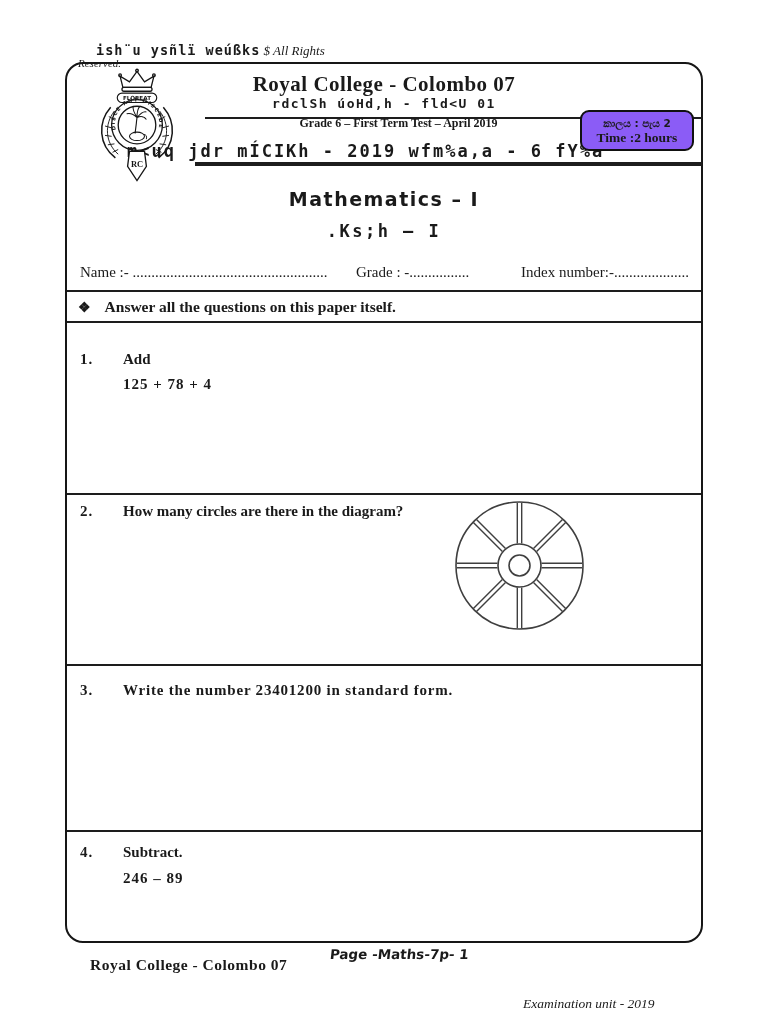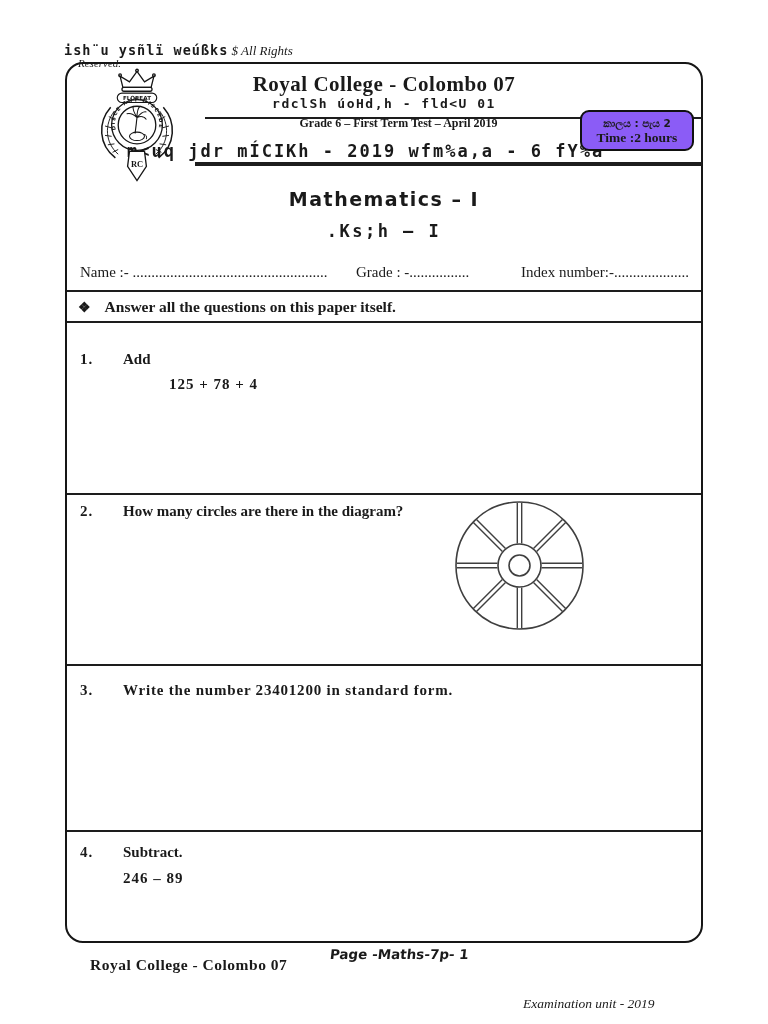--- a/index.html
+++ b/index.html
@@ -4,21 +4,21 @@
 <style>
   * { margin:0; padding:0; box-sizing:border-box; }
   html,body { width:768px; height:1024px; background:#ffffff; position:relative;
               font-family:"Liberation Serif", serif; color:#1a1a1a; overflow:hidden; }
   .abs { position:absolute; }
   .mono { font-family:"DejaVu Sans Mono", monospace; font-weight:bold; }
   .italic { font-style:italic; }
   .center { width:100%; text-align:center; }
   .nowrap { white-space:nowrap; }
 
-  #copyright-l1 { left:64px; top:42px; font-size:13px; }
+  #copyright-l1 { left:96px; top:42px; font-size:13px; }
   #copyright-l1 .mono { font-size:13.5px; letter-spacing:1px; }
   #copyright-l2 { left:78px; top:57px; font-size:11px; }
 
   #main-box { left:65px; top:62px; width:638px; height:881px;
               border:2px solid #161616; border-radius:18px; }
 
   #crest { left:23px; top:3px; width:94px; height:118px; z-index:4; }
 
   #school-name   { top:8px;  font-size:21px; font-weight:bold; letter-spacing:0.5px; }
   #school-sin    { top:32px; font-size:13px; letter-spacing:1.5px; }
@@ -46,21 +46,21 @@
   #hr-name { top:226px; }
   #hr-instr { top:257px; }
   #instruction { top:234px; left:11px; font-size:15.5px; font-weight:bold; }
   #instruction .bullet { font-size:14px; margin-right:14px; }
 
   .q-num  { left:13px; font-size:15px; font-weight:bold; letter-spacing:1px; }
   .q-text { left:56px; font-size:15px; font-weight:bold; }
   .q-expr { left:56px; font-size:15px; font-weight:bold; letter-spacing:1px; }
 
   #q1-num, #q1-text { top:287px; }
-  #q1-expr { top:312px;margin-left:46px; }
+  #q1-expr { top:312px; }
   #div-1 { top:429px; }
   #q2-num, #q2-text { top:439px; }
   #wheel { left:385px; top:434px; }
   #div-2 { top:600px; }
   #q3-num, #q3-text { top:618px; }
   #q3-text { letter-spacing:0.8px; }
   #div-3 { top:766px; }
   #q4-num, #q4-text { top:780px; }
   #q4-expr { top:806px; }
 

